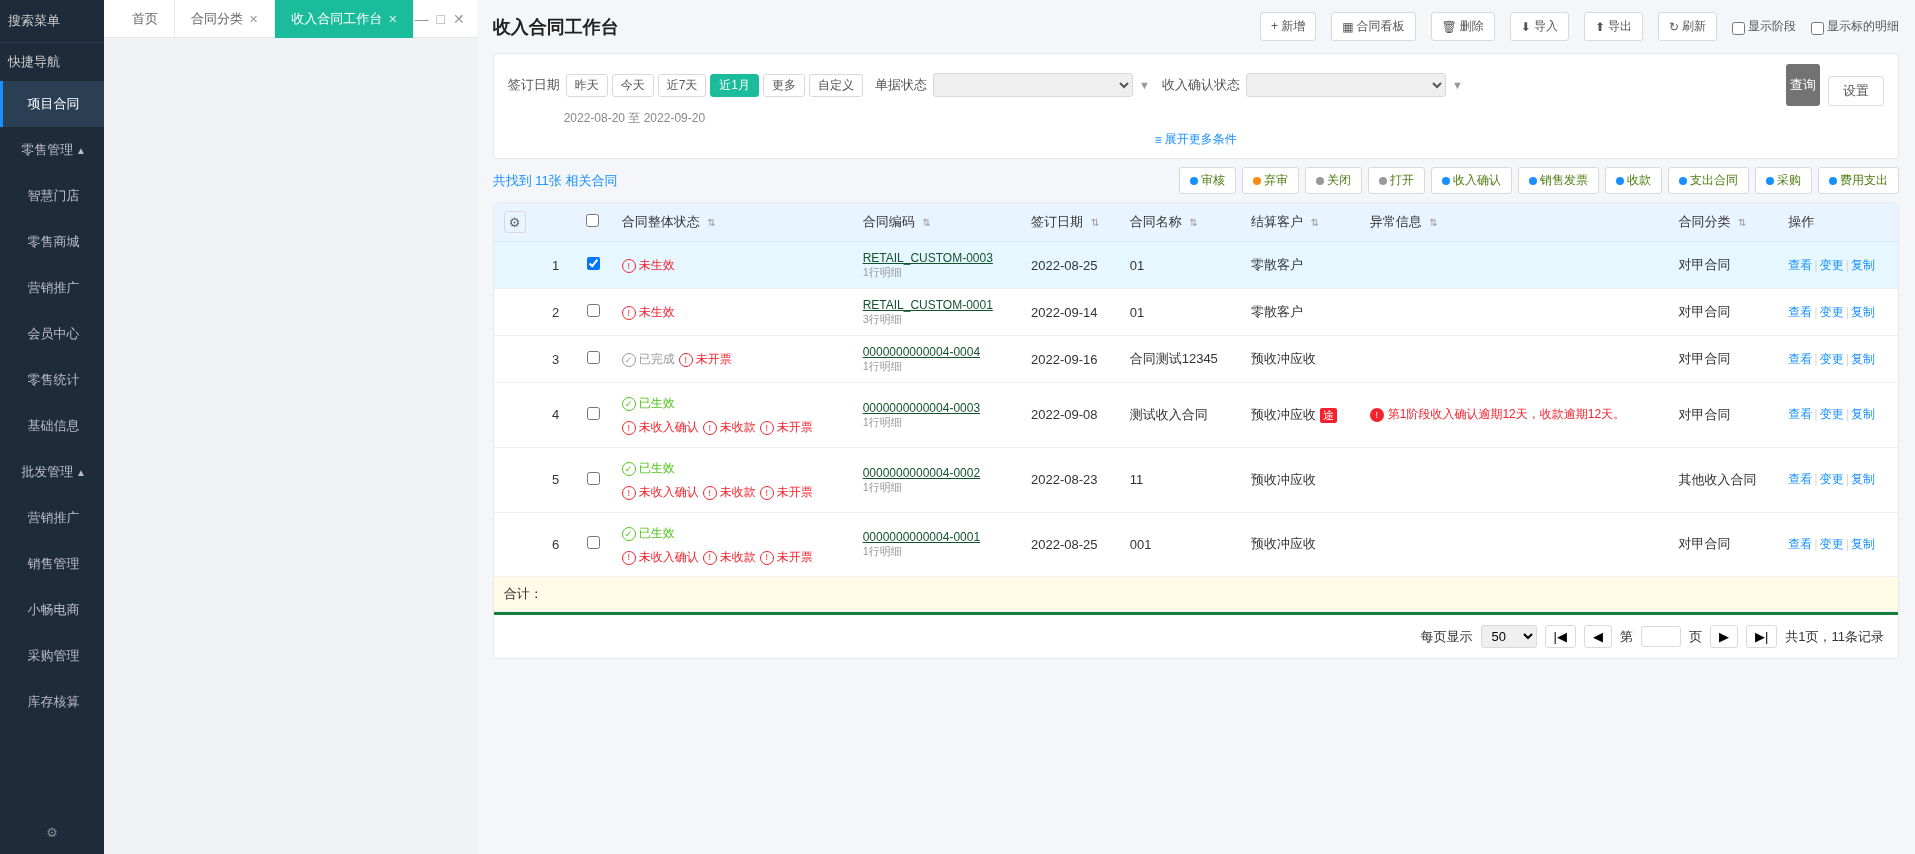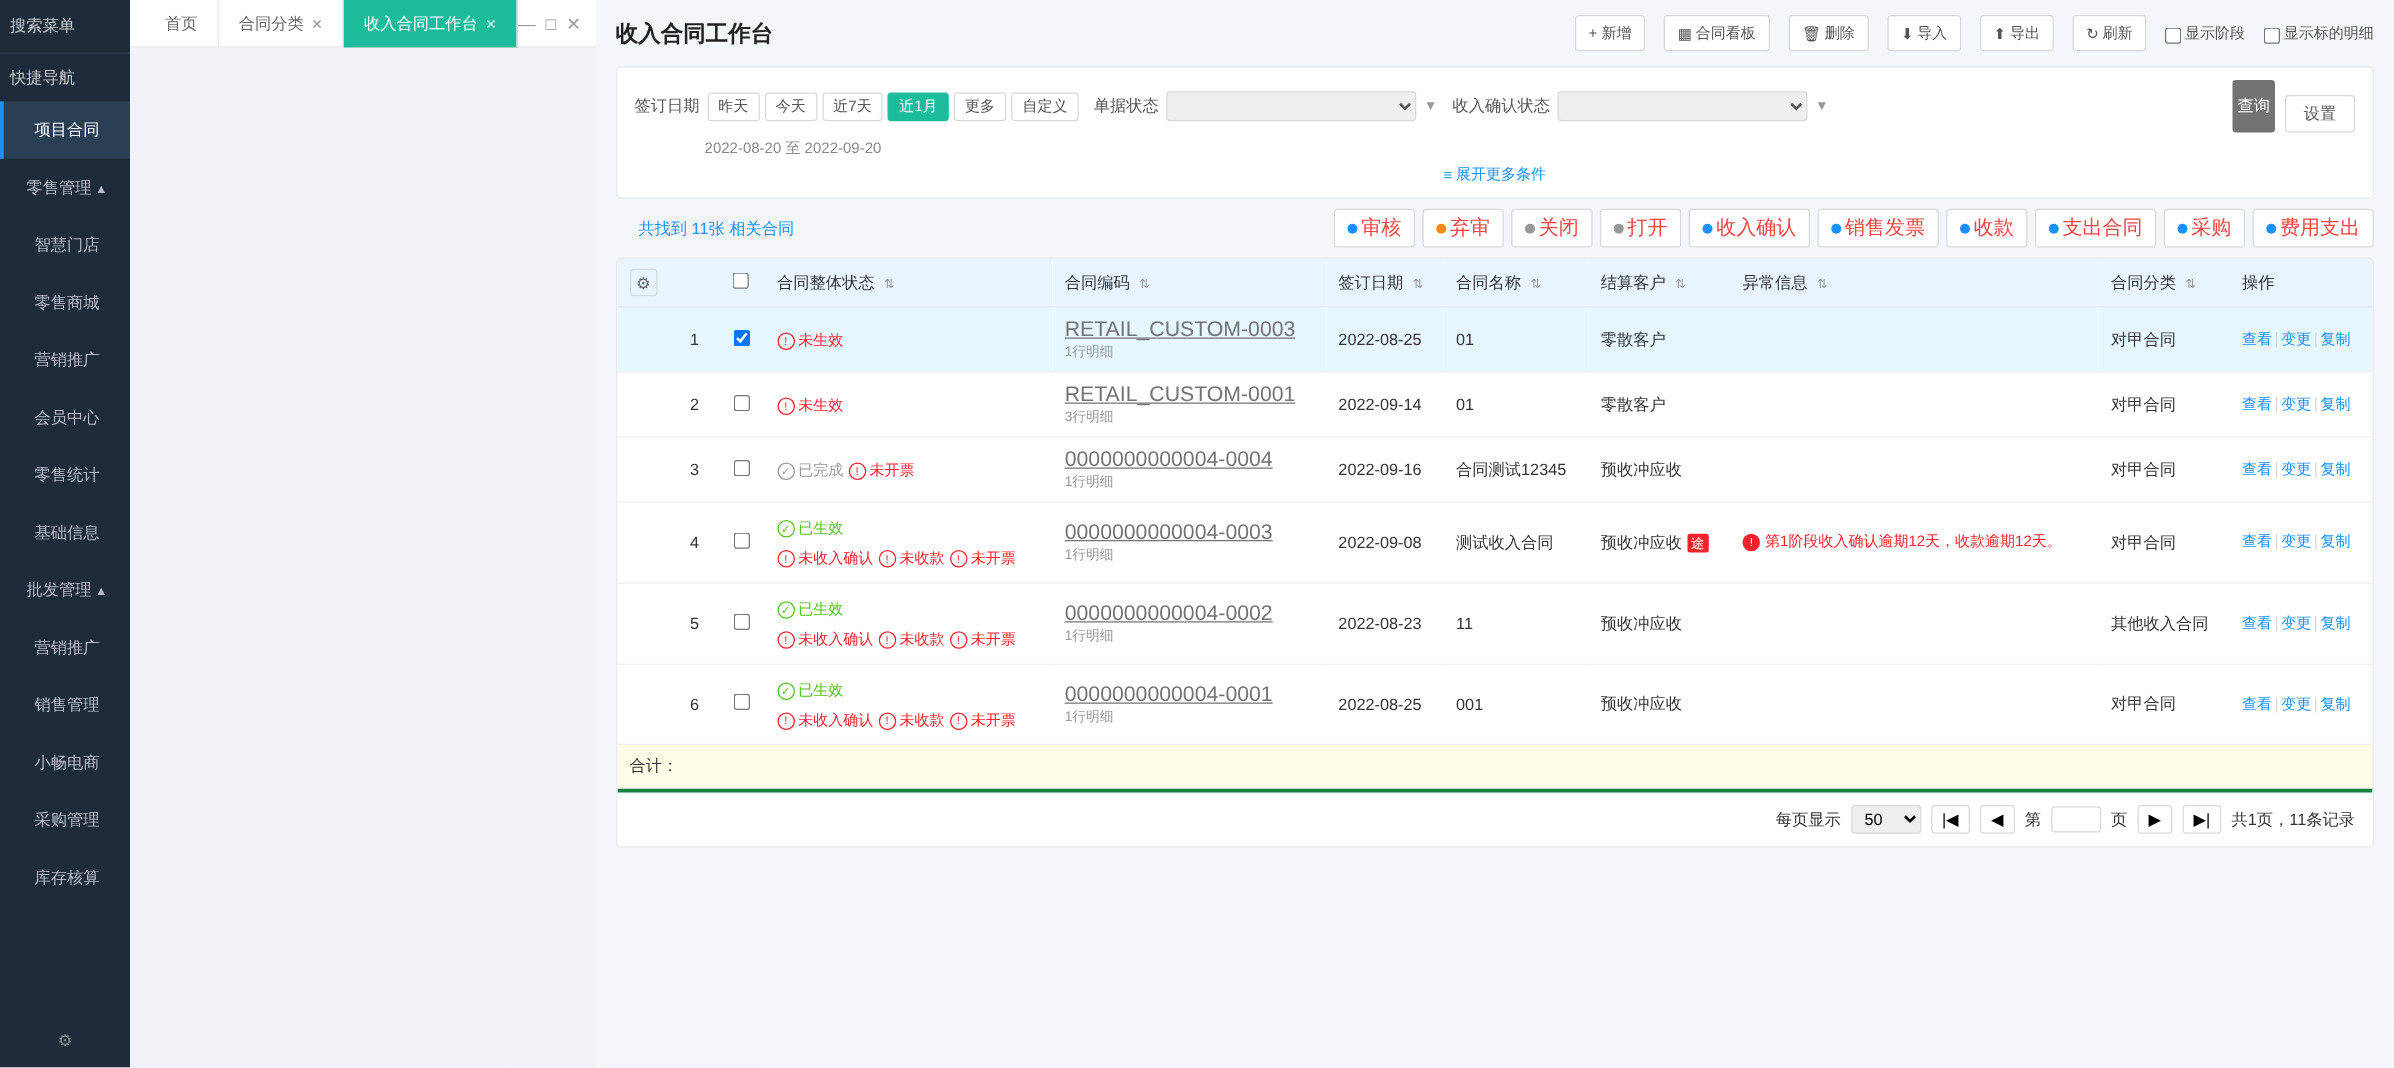--- a/index.html
+++ b/index.html
@@ -50,34 +50,34 @@
     .date-btns { display: flex; gap: 4px; }
     .date-btn { padding: 2px 8px; font-size: 12px; color: #555; background: #fff; border: 1px solid #d9d9d9; border-radius: 3px; cursor: pointer; }
     .date-btn.active { background: #1abc9c; color: #fff; border-color: #1abc9c; }
     .search-select { padding: 3px 8px; font-size: 12px; border: 1px solid #d9d9d9; border-radius: 3px; color: #555; min-width: 200px; }
     .expand-btn { color: #1890ff; font-size: 12px; cursor: pointer; display: flex; align-items: center; gap: 3px; }
     .query-btn { padding: 5px 4px; background: #737373; color: #fff; border: none; border-radius: 3px; font-size: 13px; cursor: pointer; }
     .reset-btn { padding: 5px 14px; background: #fff; color: #555; border: 1px solid #d9d9d9; border-radius: 3px; font-size: 13px; cursor: pointer; margin-top: 12px; }
 
     
     .action-bar { display: flex; align-items: center; margin-bottom: 8px; gap: 6px; }
-    .info-text { font-size: 13px; color: #555; margin-right: auto; margin-left: 18px; }
+    .info-text { font-size: 13px; color: #555; margin-right: auto; }
     .info-text span { color: #1890ff; }
-    .action-btn { display: flex; align-items: center; gap: 3px; padding: 4px 10px; font-size: 16px; color: #ef4444; background: #fff; border: 1px solid #d9d9d9; border-radius: 3px; cursor: pointer; white-space: nowrap; }
+    .action-btn { display: flex; align-items: center; gap: 3px; padding: 4px 10px; font-size: 12px; color: #4d7c0f; background: #fff; border: 1px solid #d9d9d9; border-radius: 3px; cursor: pointer; white-space: nowrap; }
     .action-btn .dot { width: 8px; height: 8px; border-radius: 50%; display: inline-block; }
 
     
     .table-container { background: #fff; border: 1px solid #e8e8e8; border-radius: 4px; overflow: auto; }
     table { width: 100%; border-collapse: collapse; font-size: 13px; }
     th { background: #e8f4ff; color: #333; padding: 8px 10px; text-align: left; font-weight: 500; border-bottom: 1px solid #d9e8f5; white-space: nowrap; position: relative; }
     th .sort-icon { font-size: 10px; color: #999; margin-left: 4px; }
     td { padding: 8px 10px; border-bottom: 1px solid #f0f0f0; vertical-align: middle; }
     tr.selected td { background: #e6f7ff; }
     tr.summary td { background: #fffbe6; font-weight: 500; }
-    .link-text { color: #737373; text-decoration: underline; cursor: pointer; font-size: 17px; }
+    .link-text { color: #14532d; text-decoration: underline; cursor: pointer; font-size: 12px; }
     .sub-text { font-size: 11px; color: #999; }
     .op-btn { color: #1890ff; cursor: pointer; font-size: 12px; }
     .op-divider { color: #d9d9d9; margin: 0 2px; }
     .error-text { color: #f5222d; font-size: 12px; }
 
     
     .pagination { display: flex; align-items: center; justify-content: flex-end; padding: 10px 14px; background: #fff; border-top: 3px solid #15803d; gap: 8px; font-size: 13px; }
     .page-size-select { padding: 2px 6px; border: 1px solid #d9d9d9; border-radius: 3px; font-size: 13px; }
     .page-btn { padding: 3px 8px; border: 1px solid #d9d9d9; border-radius: 3px; cursor: pointer; background: #fff; font-size: 13px; }
     .page-input { width: 40px; padding: 2px 6px; border: 1px solid #d9d9d9; border-radius: 3px; text-align: center; font-size: 13px; }

